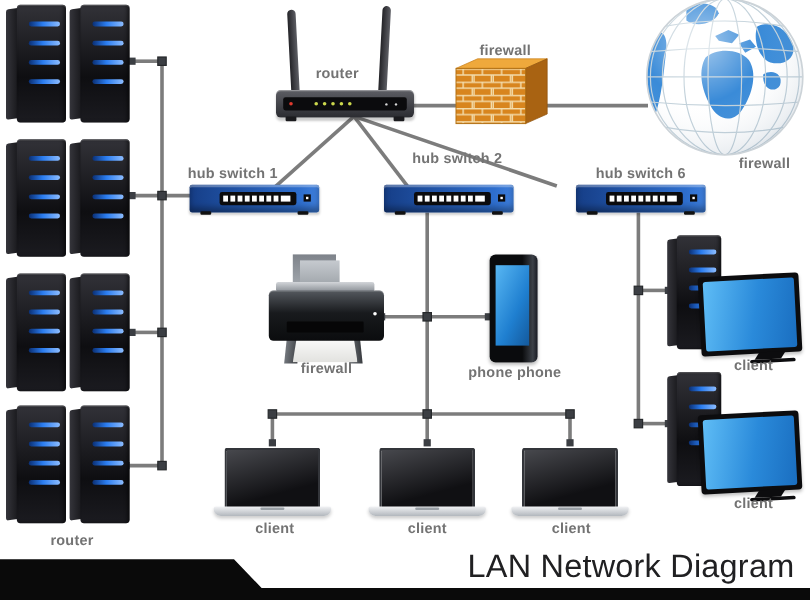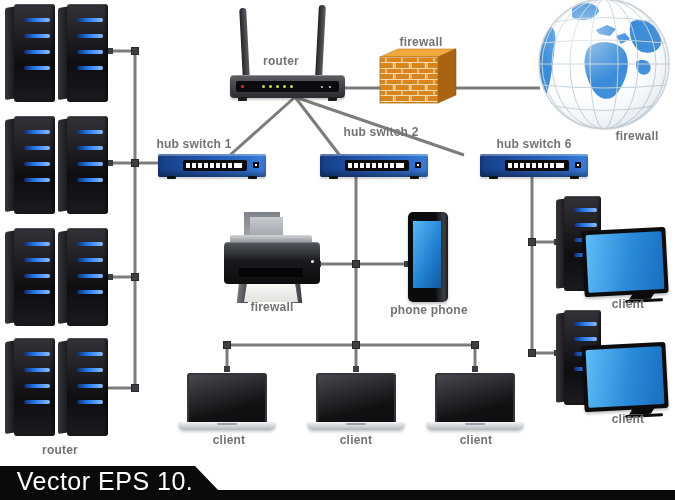--- a/index.html
+++ b/index.html
@@ -406,15 +406,15 @@
   <div class="dev monitor" style="left:583px;top:344px">
     <div class="m-screen"></div>
       <div class="m-stand"></div>
       <div class="m-base"></div>
   </div>
   <div class="lbl" style="left:628px;top:412px">client</div>
 
   <svg class="banner-svg" width="675" height="37" viewBox="0 0 675 37">
     <polygon points="0,3 195,3 218,27 675,27 675,37 0,37" fill="#0a0a0a"></polygon>
   </svg>
-  <div class="watermark">Vector EPS 10.</div>
+  <div class="main-title">LAN Network Diagram</div>
 
 </div>
 
 </body></html>

